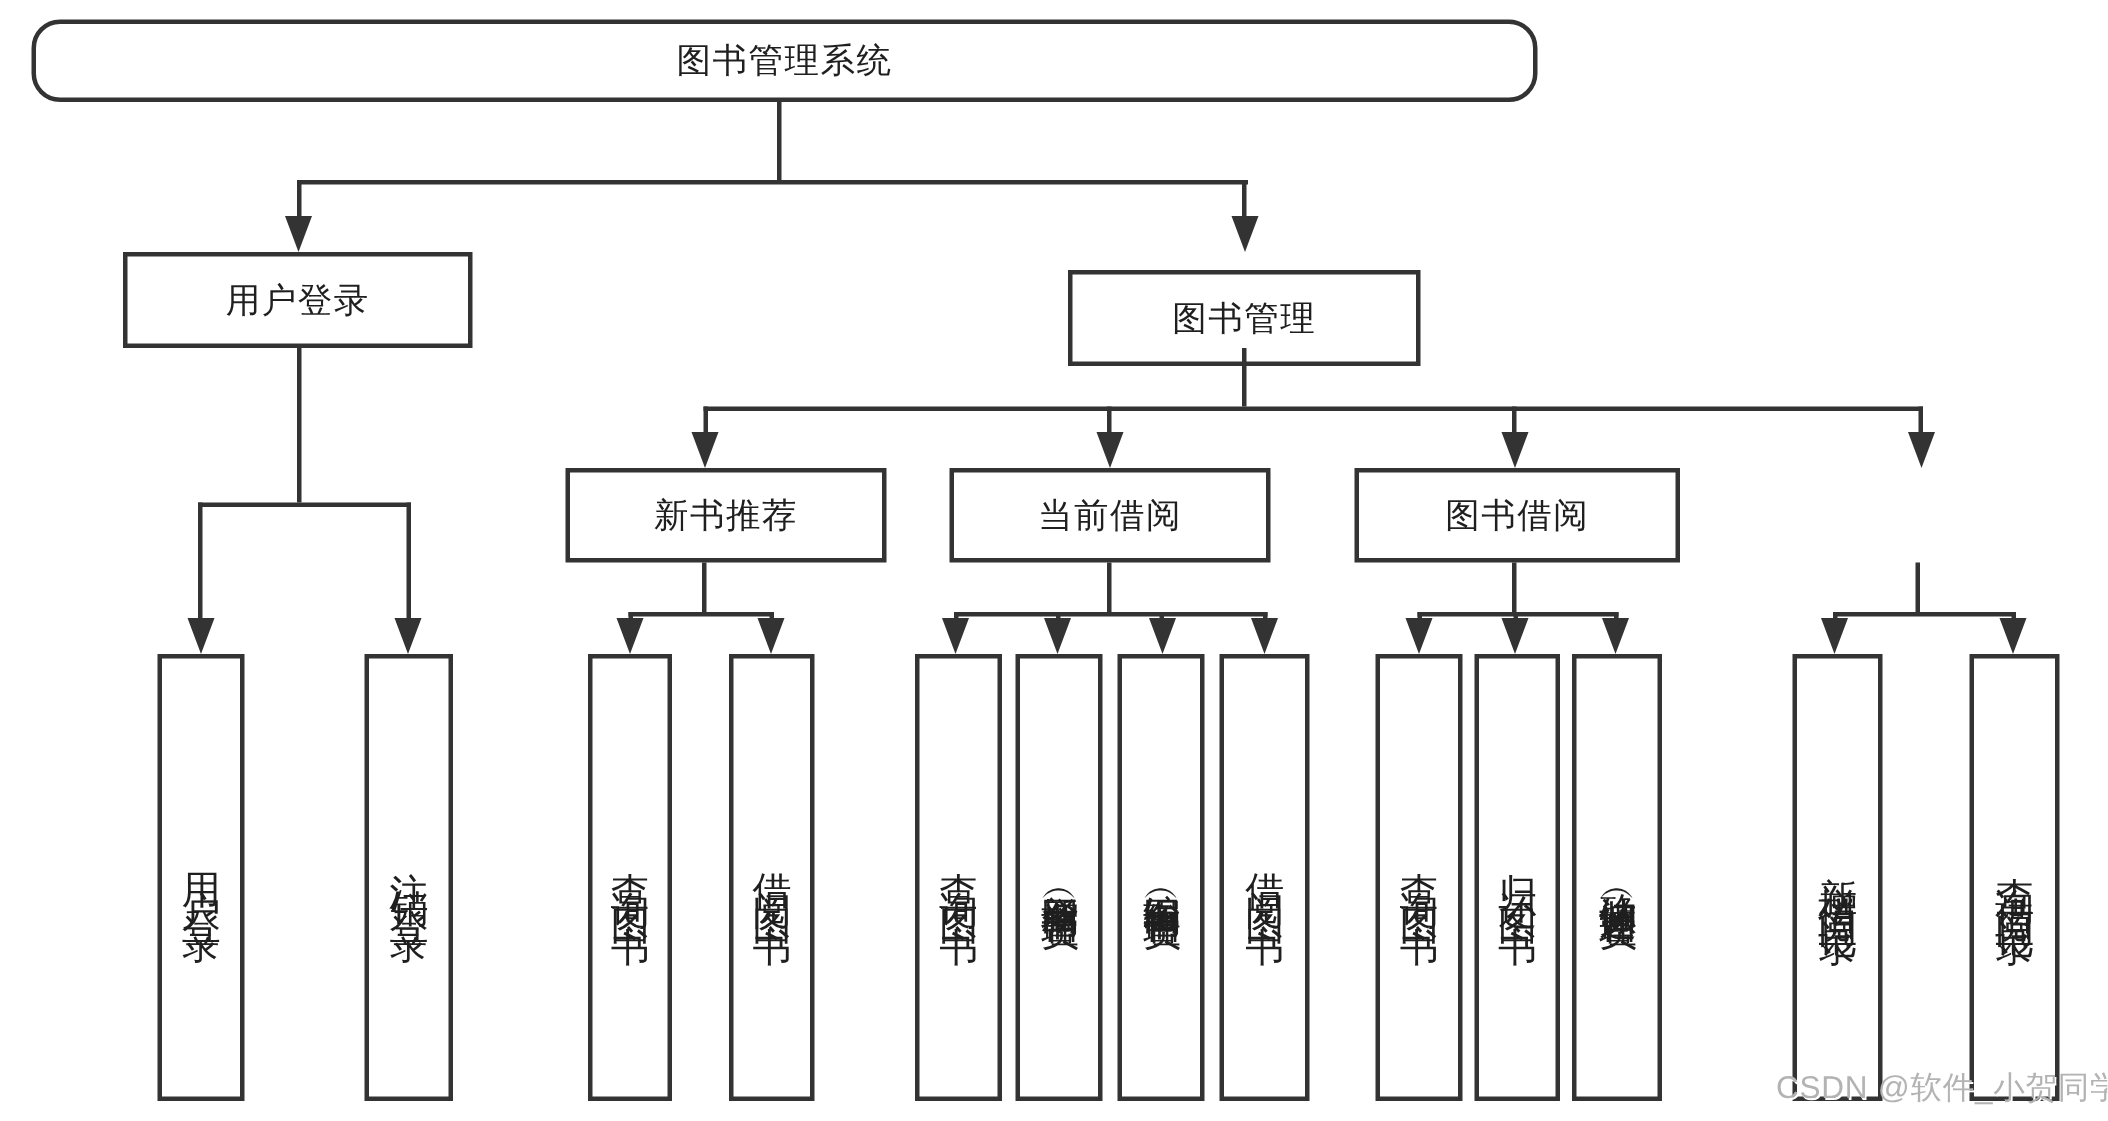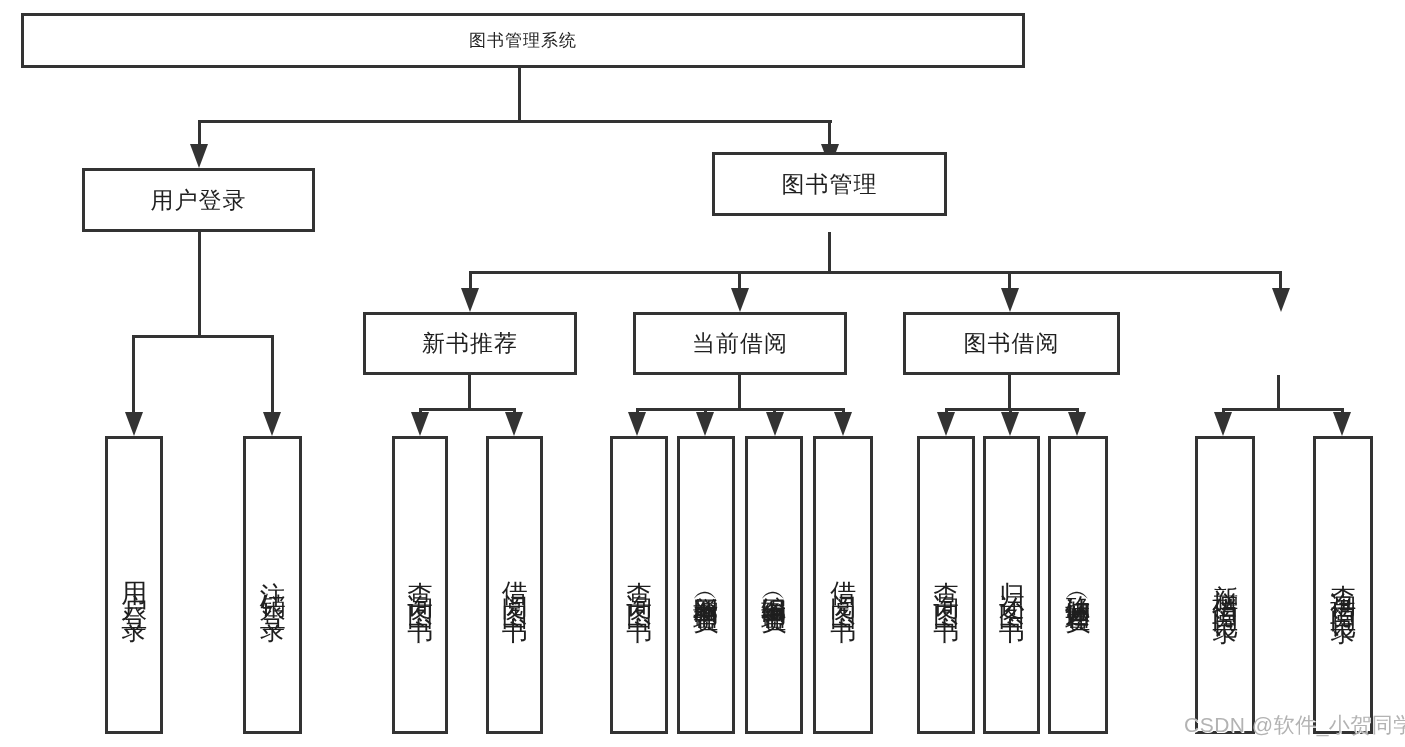--- a/index.html
+++ b/index.html
@@ -18,21 +18,21 @@
   .box {
     position: absolute;
     border: 3px solid var(--line, #333333);
     background: #ffffff;
     display: flex;
     align-items: center;
     justify-content: center;
     color: var(--text, #1f1f1f);
   }
   .hbox { font-size: 23px; letter-spacing: 1px; }
-  .root-box { font-size: 17px; }
+  .root-box { font-size: 23px; border-radius: 19px; }
   .vbox {
     writing-mode: vertical-rl;
     text-orientation: mixed;
     font-size: 26px;
     line-height: 1.05;
     letter-spacing: 12px;
   }
   .vbox.med  { letter-spacing: 7px; }
   .vbox.tight{ letter-spacing: 2px; font-size: 25px; }
   .line {
@@ -69,21 +69,21 @@
   <div class="line" style="left:518px; top:68px;  width:3px;  height:52px;"></div>
   <div class="line" style="left:198px; top:120px; width:634px; height:3px;"></div>
   <div class="line" style="left:198px; top:120px; width:3px; height:28px;"></div>
   <div class="arrow" style="left:190px; top:144px;"></div>
   <div class="line" style="left:828px; top:120px; width:3px; height:28px;"></div>
   <div class="arrow" style="left:821px; top:144px;"></div>
 
   <div class="box hbox" style="left:82px; top:168px; width:233px; height:64px;">
     <span>用户登录</span>
   </div>
-  <div class="box hbox" style="left:712px; top:152px; width:235px; height:64px;">
+  <div class="box hbox" style="left:712px; top:180px; width:235px; height:64px;">
     <span>图书管理</span>
   </div>
 
   <div class="line" style="left:198px; top:232px; width:3px;   height:103px;"></div>
   <div class="line" style="left:132px; top:335px; width:142px; height:3px;"></div>
   <div class="line" style="left:132px; top:335px; width:3px; height:81px;"></div>
   <div class="arrow" style="left:125px; top:412px;"></div>
   <div class="line" style="left:271px; top:335px; width:3px; height:81px;"></div>
   <div class="arrow" style="left:263px; top:412px;"></div>
 
@@ -91,21 +91,21 @@
   <div class="line" style="left:469px; top:271px; width:813px; height:3px;"></div>
   <div class="line" style="left:469px;  top:271px; width:3px; height:21px;"></div>
   <div class="arrow" style="left:461px;  top:288px;"></div>
   <div class="line" style="left:738px;  top:271px; width:3px; height:21px;"></div>
   <div class="arrow" style="left:731px;  top:288px;"></div>
   <div class="line" style="left:1008px; top:271px; width:3px; height:21px;"></div>
   <div class="arrow" style="left:1001px; top:288px;"></div>
   <div class="line" style="left:1279px; top:271px; width:3px; height:21px;"></div>
   <div class="arrow" style="left:1272px; top:288px;"></div>
 
-  <div class="box hbox" style="left:363px; top:312px; width:214px; height:63px;">
+  <div class="box hbox" style="left:377px; top:312px; width:214px; height:63px;">
     <span>新书推荐</span>
   </div>
   <div class="box hbox" style="left:633px; top:312px; width:214px; height:63px;">
     <span>当前借阅</span>
   </div>
   <div class="box hbox" style="left:903px; top:312px; width:217px; height:63px;">
     <span>图书借阅</span>
   </div>
 
   <div class="line" style="left:468px; top:375px; width:3px;  height:33px;"></div>

